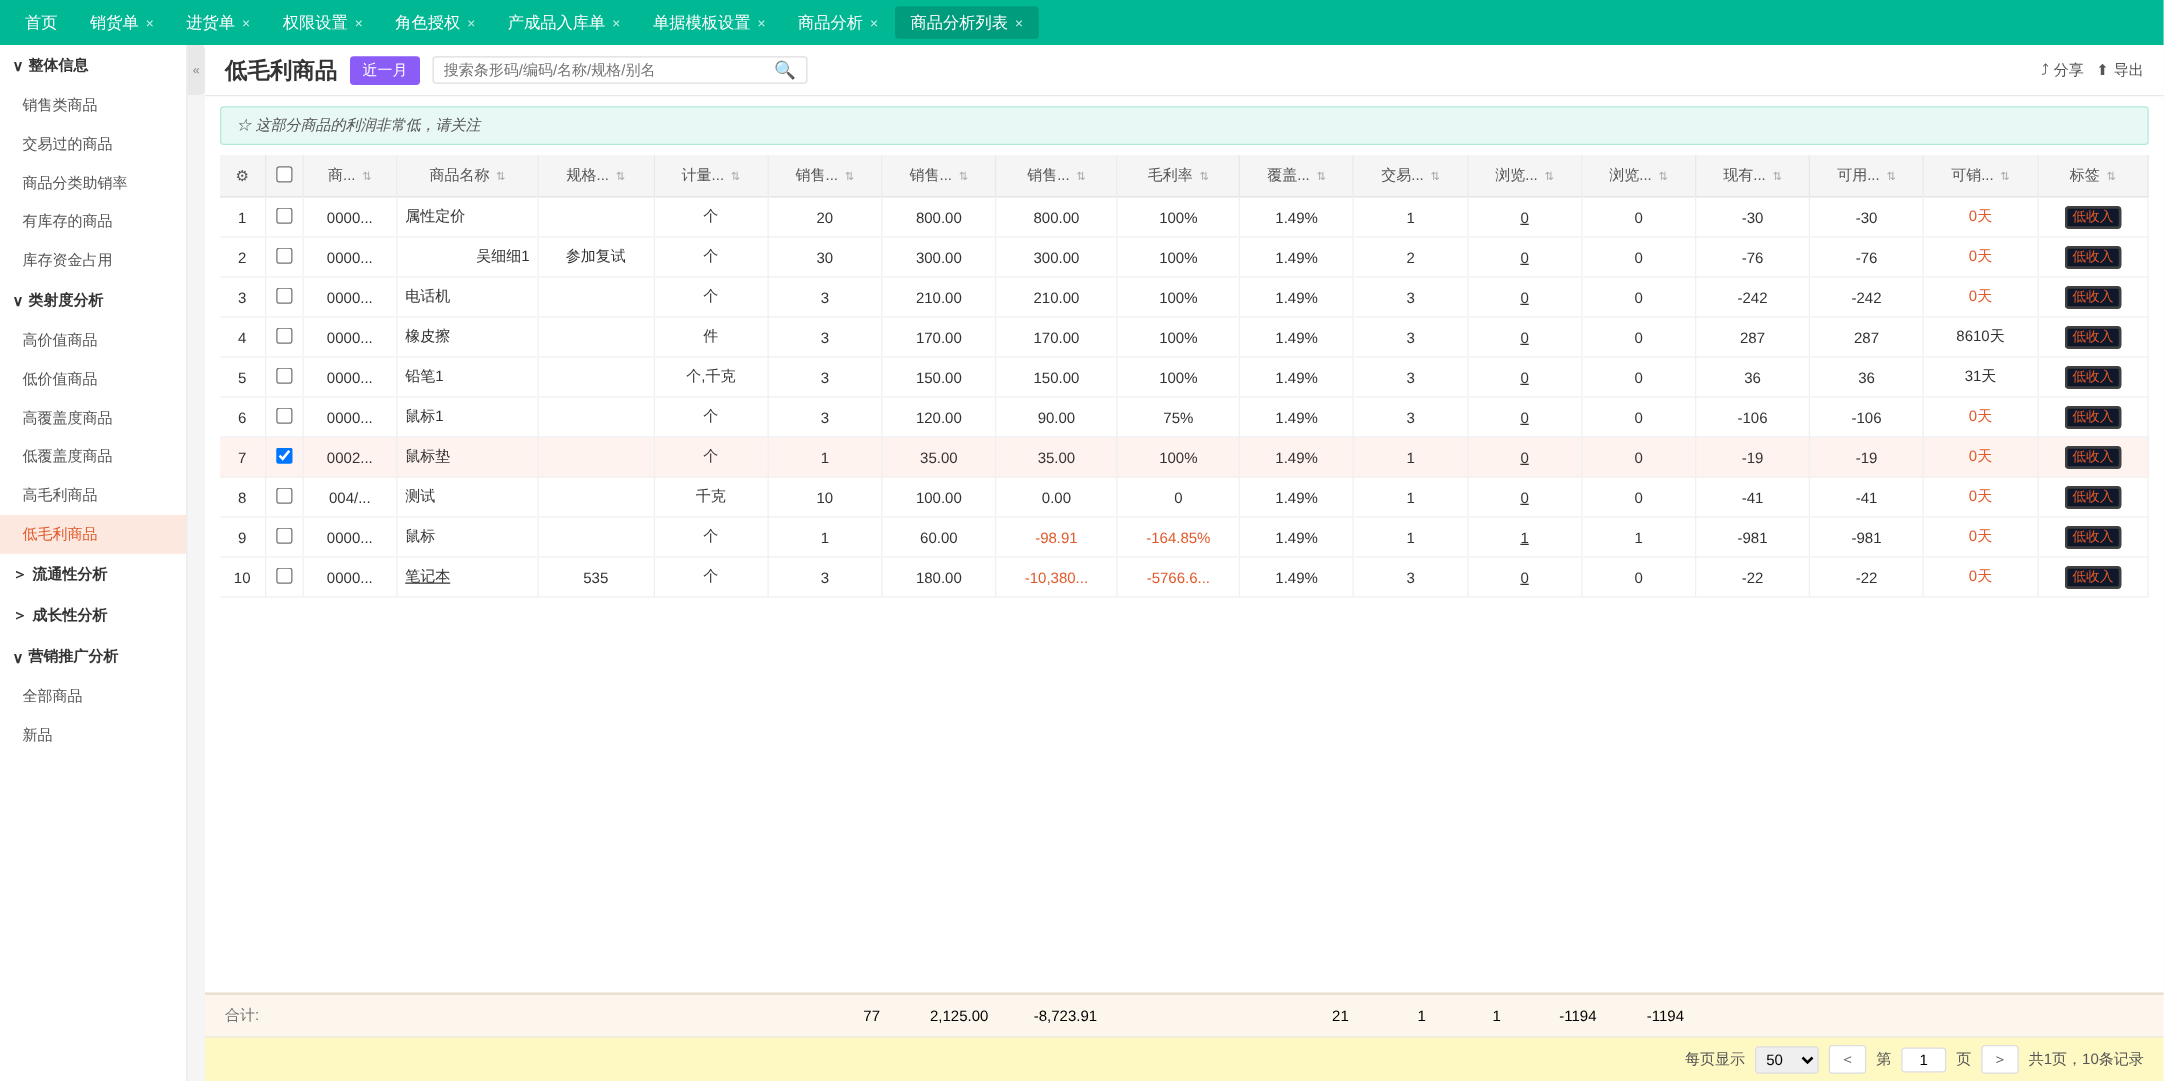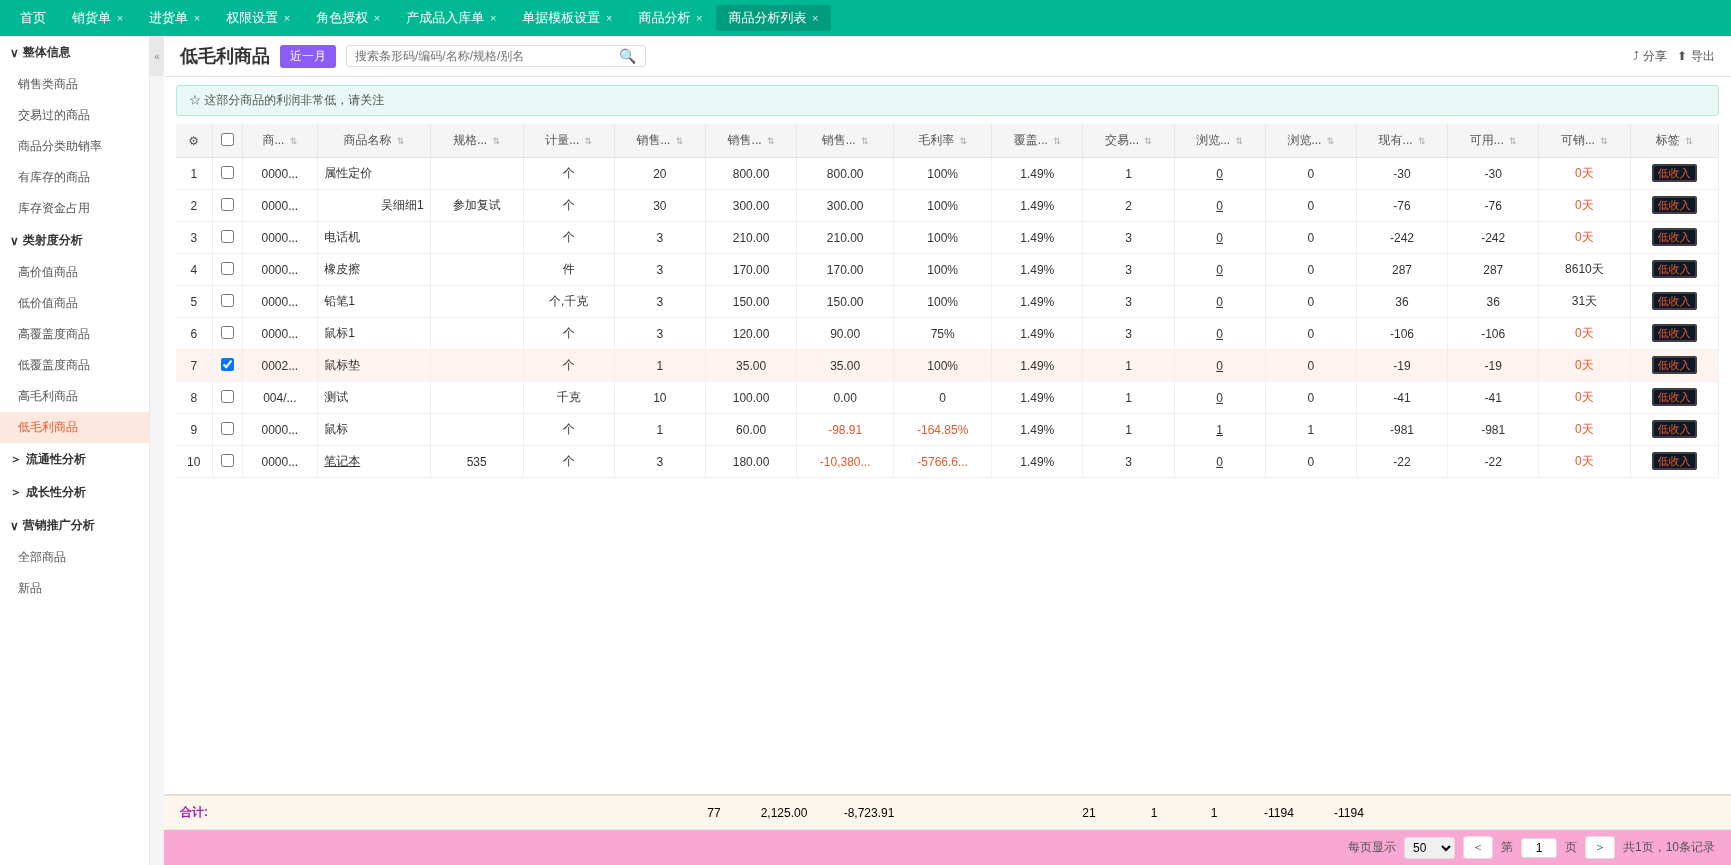--- a/index.html
+++ b/index.html
@@ -119,20 +119,21 @@
 
     
     .notice-bar {
       background: #e8f8f5;
       border: 1px solid #b2e8dc;
       margin: 8px 12px;
       padding: 6px 12px;
       border-radius: 3px;
       color: #555;
       font-size: 12px;
+      font-style: italic;
     }
 
     
     .table-container {
       flex: 1;
       overflow: auto;
       padding: 0 12px;
     }
     table {
       width: 100%;
@@ -183,21 +184,21 @@
     input[type="checkbox"] { cursor: pointer; }
 
     
     .pagination-bar {
       display: flex;
       align-items: center;
       justify-content: flex-end;
       padding: 6px 16px;
       border-top: 1px solid #e8e8e8;
       gap: 8px;
-      background: #f9a8d4;
+      background: #fef9c3;
     }
     .pagination-bar span { color: #555; }
     .page-size-select {
       border: 1px solid #ddd;
       border-radius: 3px;
       padding: 2px 4px;
       font-size: 12px;
     }
     .page-nav-btn {
       border: 1px solid #ddd;
@@ -540,21 +541,21 @@
       <td>-22</td>
       <td>-22</td>
       <td class="text-red">0天</td>
       <td><span class="tag">低收入</span></td>
     </tr>
           </tbody>
       </table>
     </div>
 
     <div style="background:#fdf6ec; border-top:2px solid #e8e0d0; padding:8px 16px; display:flex; align-items:center;">
-      <span style="font-weight:bold; color:#a21caf; margin-right:80px;">合计:</span>
+      <span style="font-weight:normal; color:#737373; margin-right:64px;">合计:</span>
       <span style="flex:1; display:grid; grid-template-columns: 36px 30px 80px 100px 80px 70px 60px 80px 90px 70px 70px 70px 60px 60px 70px 70px 70px 70px; gap:0; text-align:center;">
         <span></span>
         <span></span>
         <span></span>
         <span></span>
         <span></span>
         <span></span>
         <span>77</span>
         <span>2,125.00</span>
         <span>-8,723.91</span>

